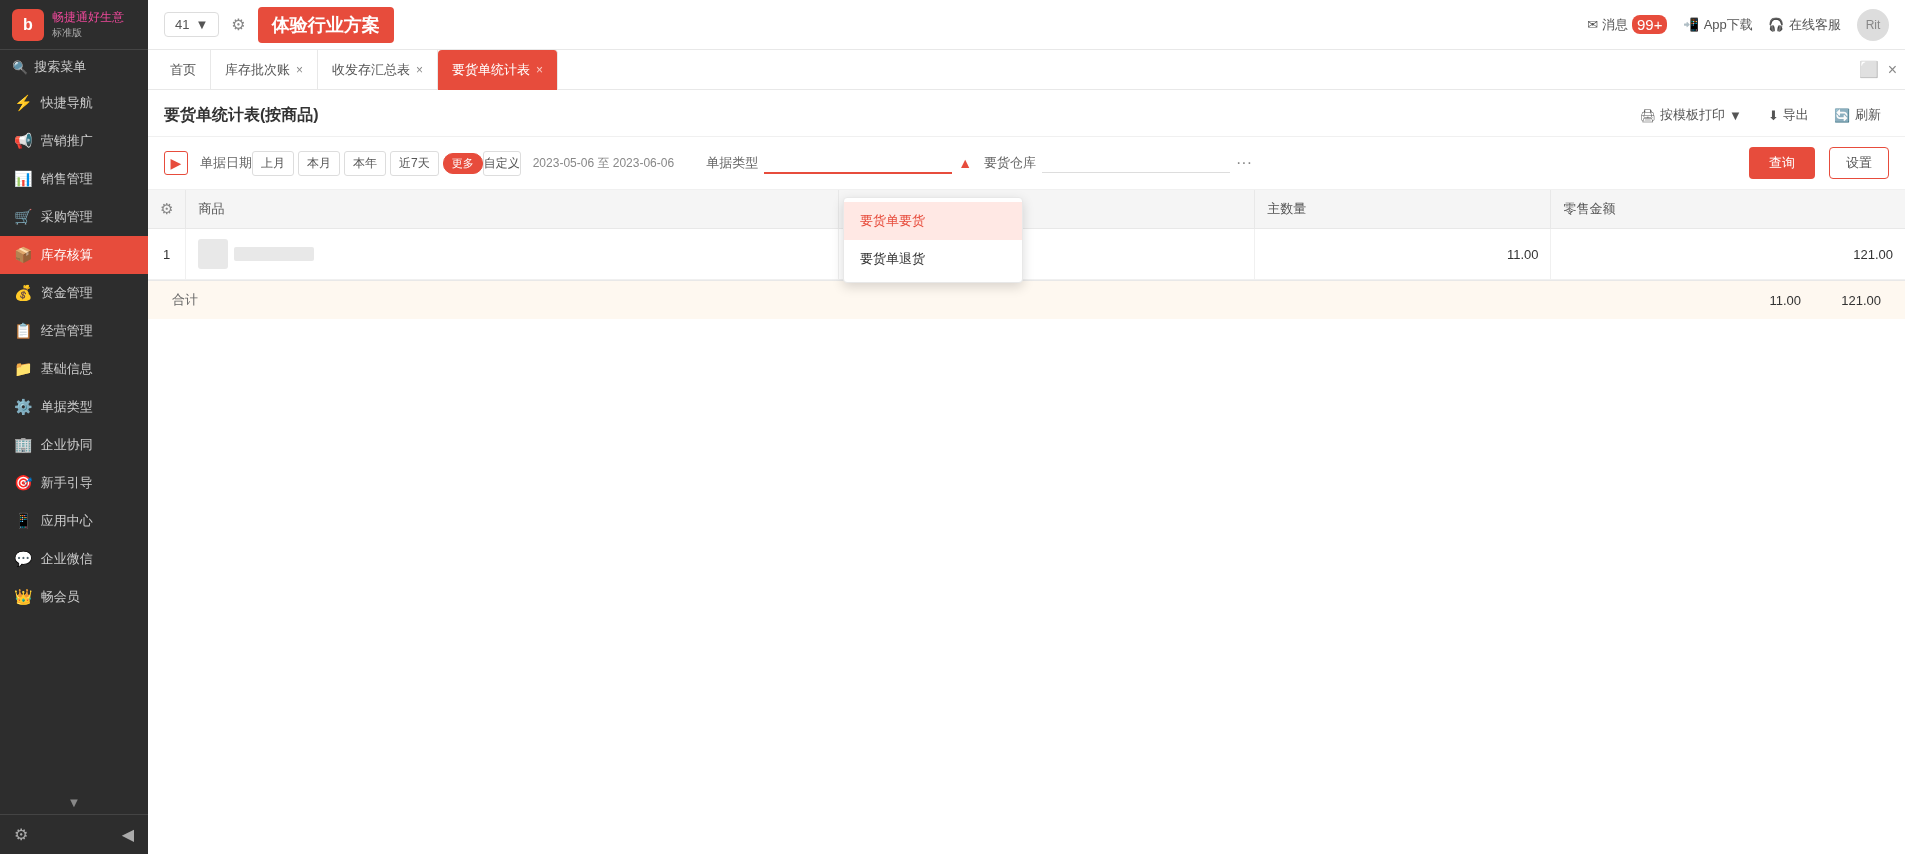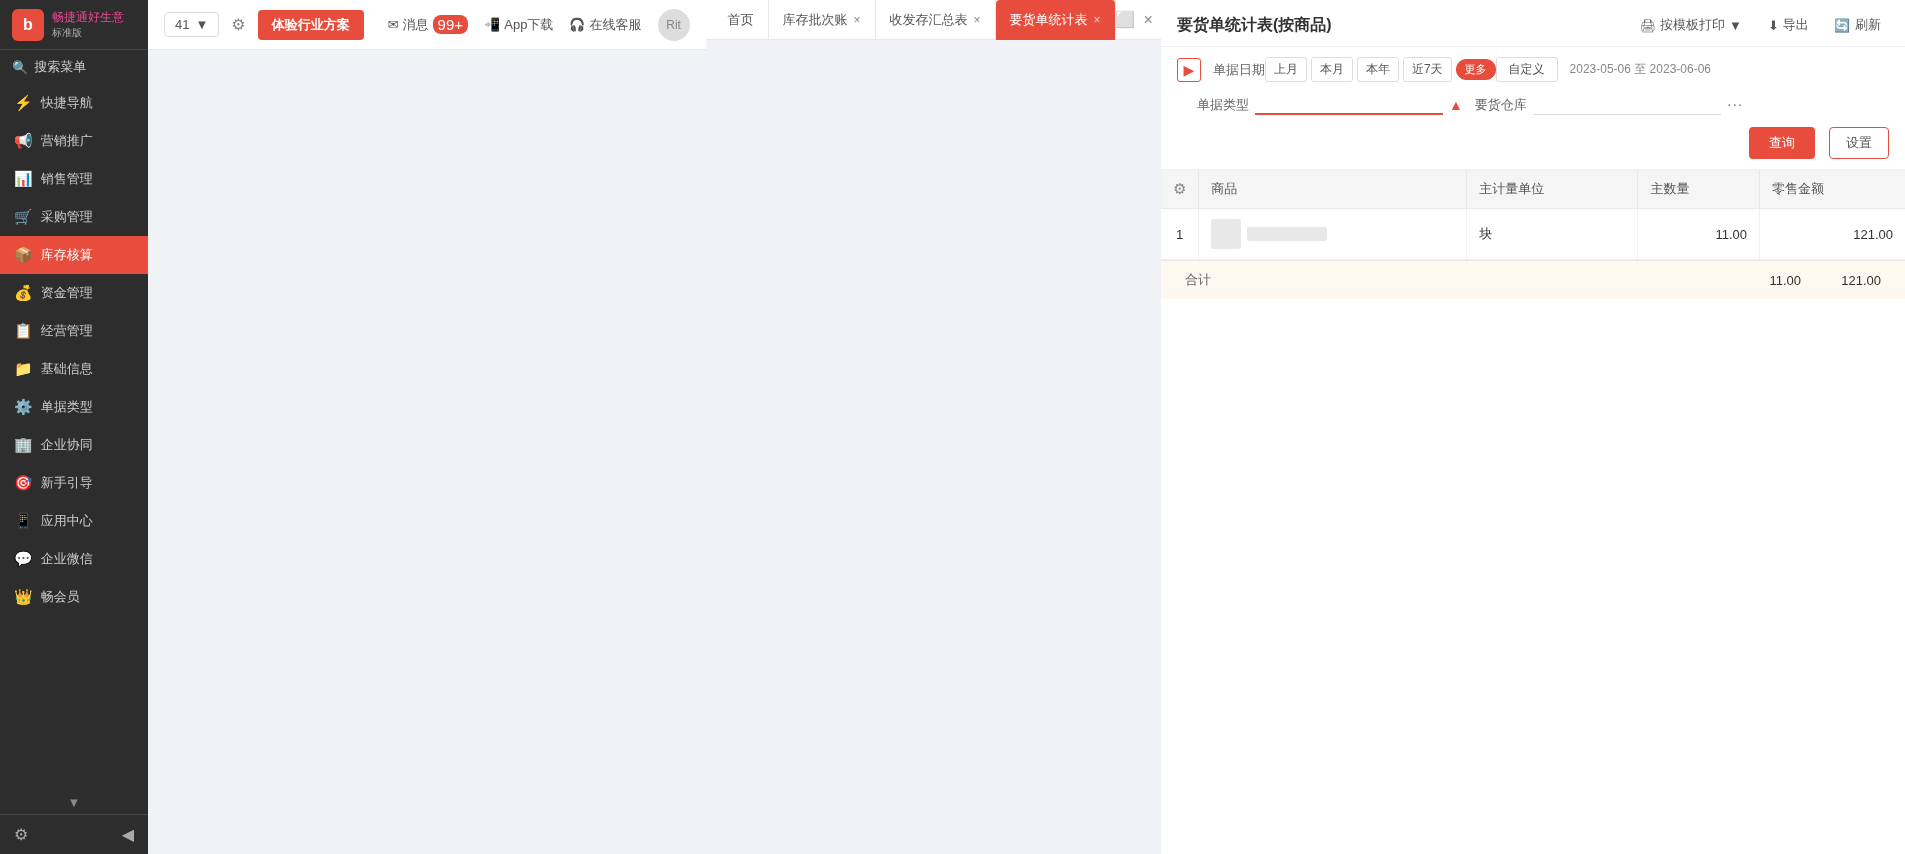--- a/index.html
+++ b/index.html
@@ -76,21 +76,21 @@
     }
     .sidebar-bottom {
       padding: 10px 14px;
       display: flex;
       justify-content: space-between;
       align-items: center;
       border-top: 1px solid #444;
     }
 
     
-    .main { flex: 1; display: flex; flex-direction: row; height: 100%; overflow: hidden; }
+    .main { flex: 1; display: flex; flex-direction: column; height: 100%; overflow: hidden; }
 
     
     .topbar {
       background: #fff;
       height: 50px;
       display: flex;
       align-items: center;
       padding: 0 16px;
       border-bottom: 1px solid #e8e8e8;
       gap: 12px;
@@ -108,21 +108,21 @@
       padding: 4px 10px;
     }
     .topbar-settings { color: #888; cursor: pointer; font-size: 16px; }
     .topbar-industry-btn {
       background: #e74c3c;
       color: #fff;
       border: none;
       border-radius: 4px;
       padding: 6px 14px;
       cursor: pointer;
-      font-size: 13px;
+      font-size: 18px;
       font-weight: bold;
     }
     .topbar-spacer { flex: 1; }
     .topbar-right { display: flex; align-items: center; gap: 16px; }
     .topbar-msg, .topbar-app, .topbar-support {
       display: flex;
       align-items: center;
       gap: 4px;
       color: #555;
       font-size: 13px;
@@ -254,21 +254,21 @@
     }
     .date-btn.more {
       background: #e74c3c;
       color: #fff;
       border-color: #e74c3c;
       border-radius: 10px;
       padding: 2px 8px;
       font-size: 11px;
     }
     .date-custom-btn {
-      padding: 3px 12px;
+      padding: 3px 0;
       border: 1px solid #ddd;
       border-radius: 3px;
       cursor: pointer;
       font-size: 12px;
       color: #555;
       background: #fff;
     }
     .date-range-display { font-size: 12px; color: #888; }
 
     .filter-type-group {
@@ -597,20 +597,24 @@
           <span class="filter-type-label">要货仓库</span>
           <input class="filter-warehouse-input" type="text" style="">
           <span class="filter-more-btn">···</span>
         </div>
 
         <div class="filter-actions">
           <button class="btn-query">查询</button>
           <button class="btn-settings">设置</button>
         </div>
 
+        <div class="dropdown-overlay">
+          <div class="dropdown-item selected">要货单要货</div>
+          <div class="dropdown-item">要货单退货</div>
+        </div>
       </div>
 
       <div class="table-container">
         <table>
           <thead>
             <tr>
               <th class="settings-col">
                 <span class="settings-icon">⚙</span>
               </th>
               <th><span>商品</span></th>

